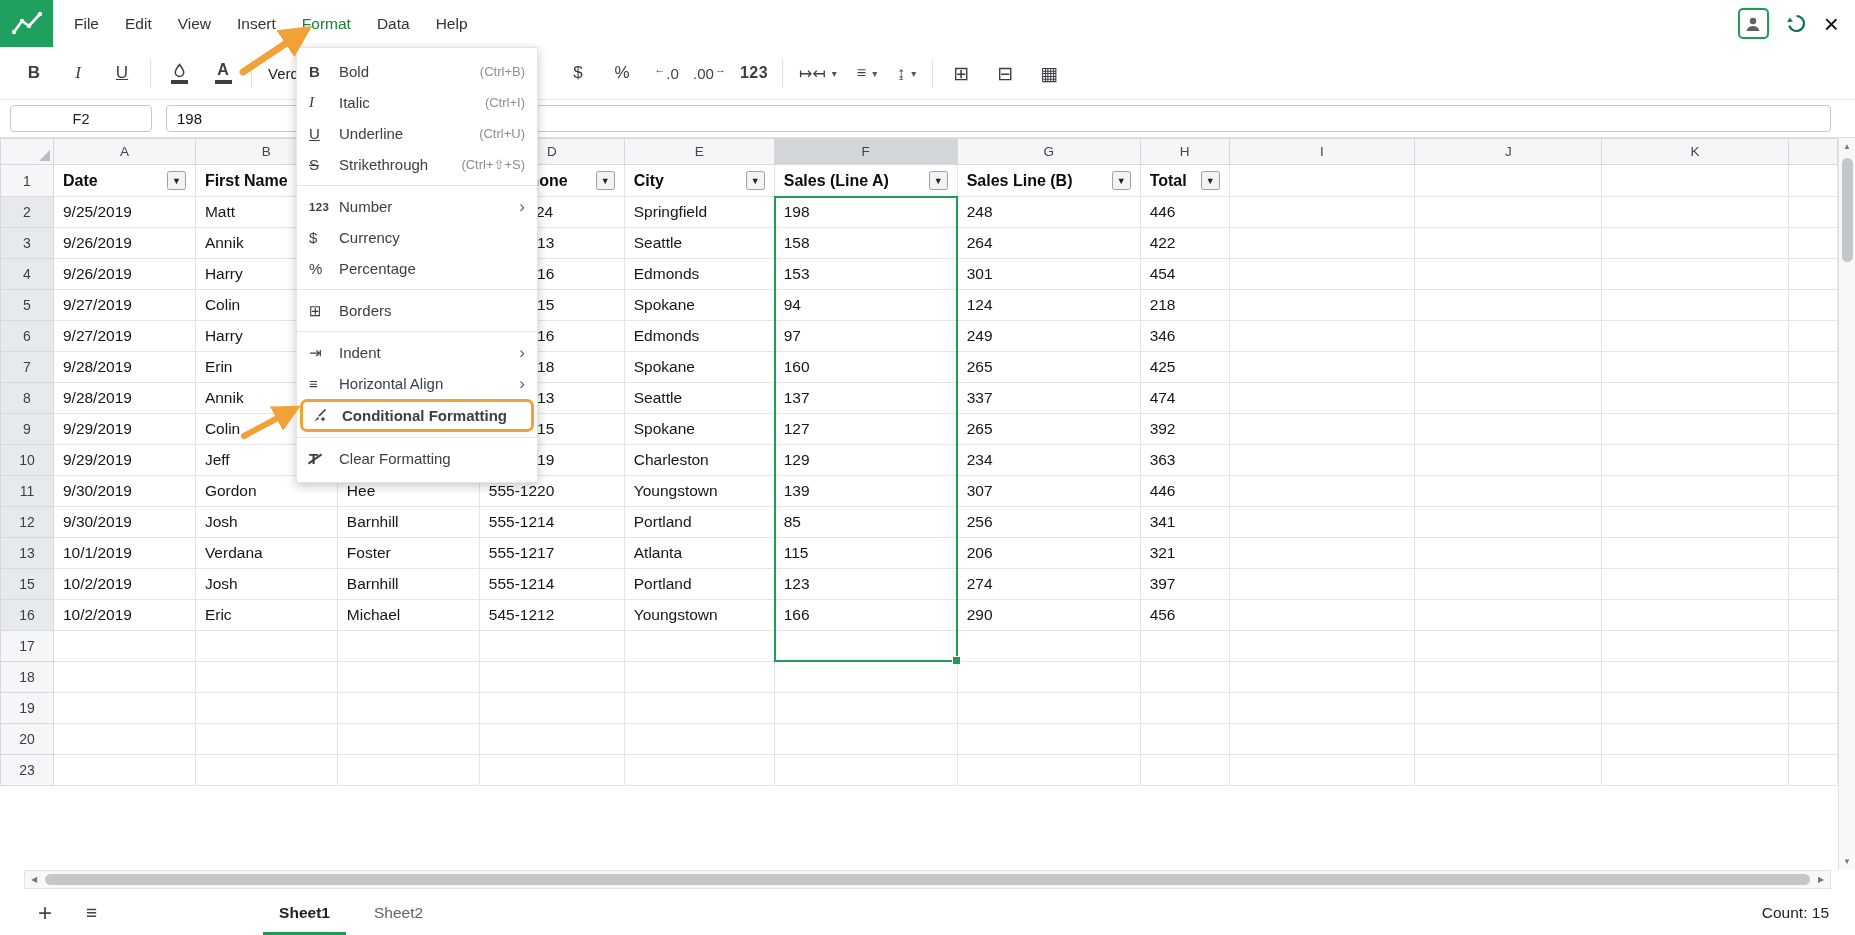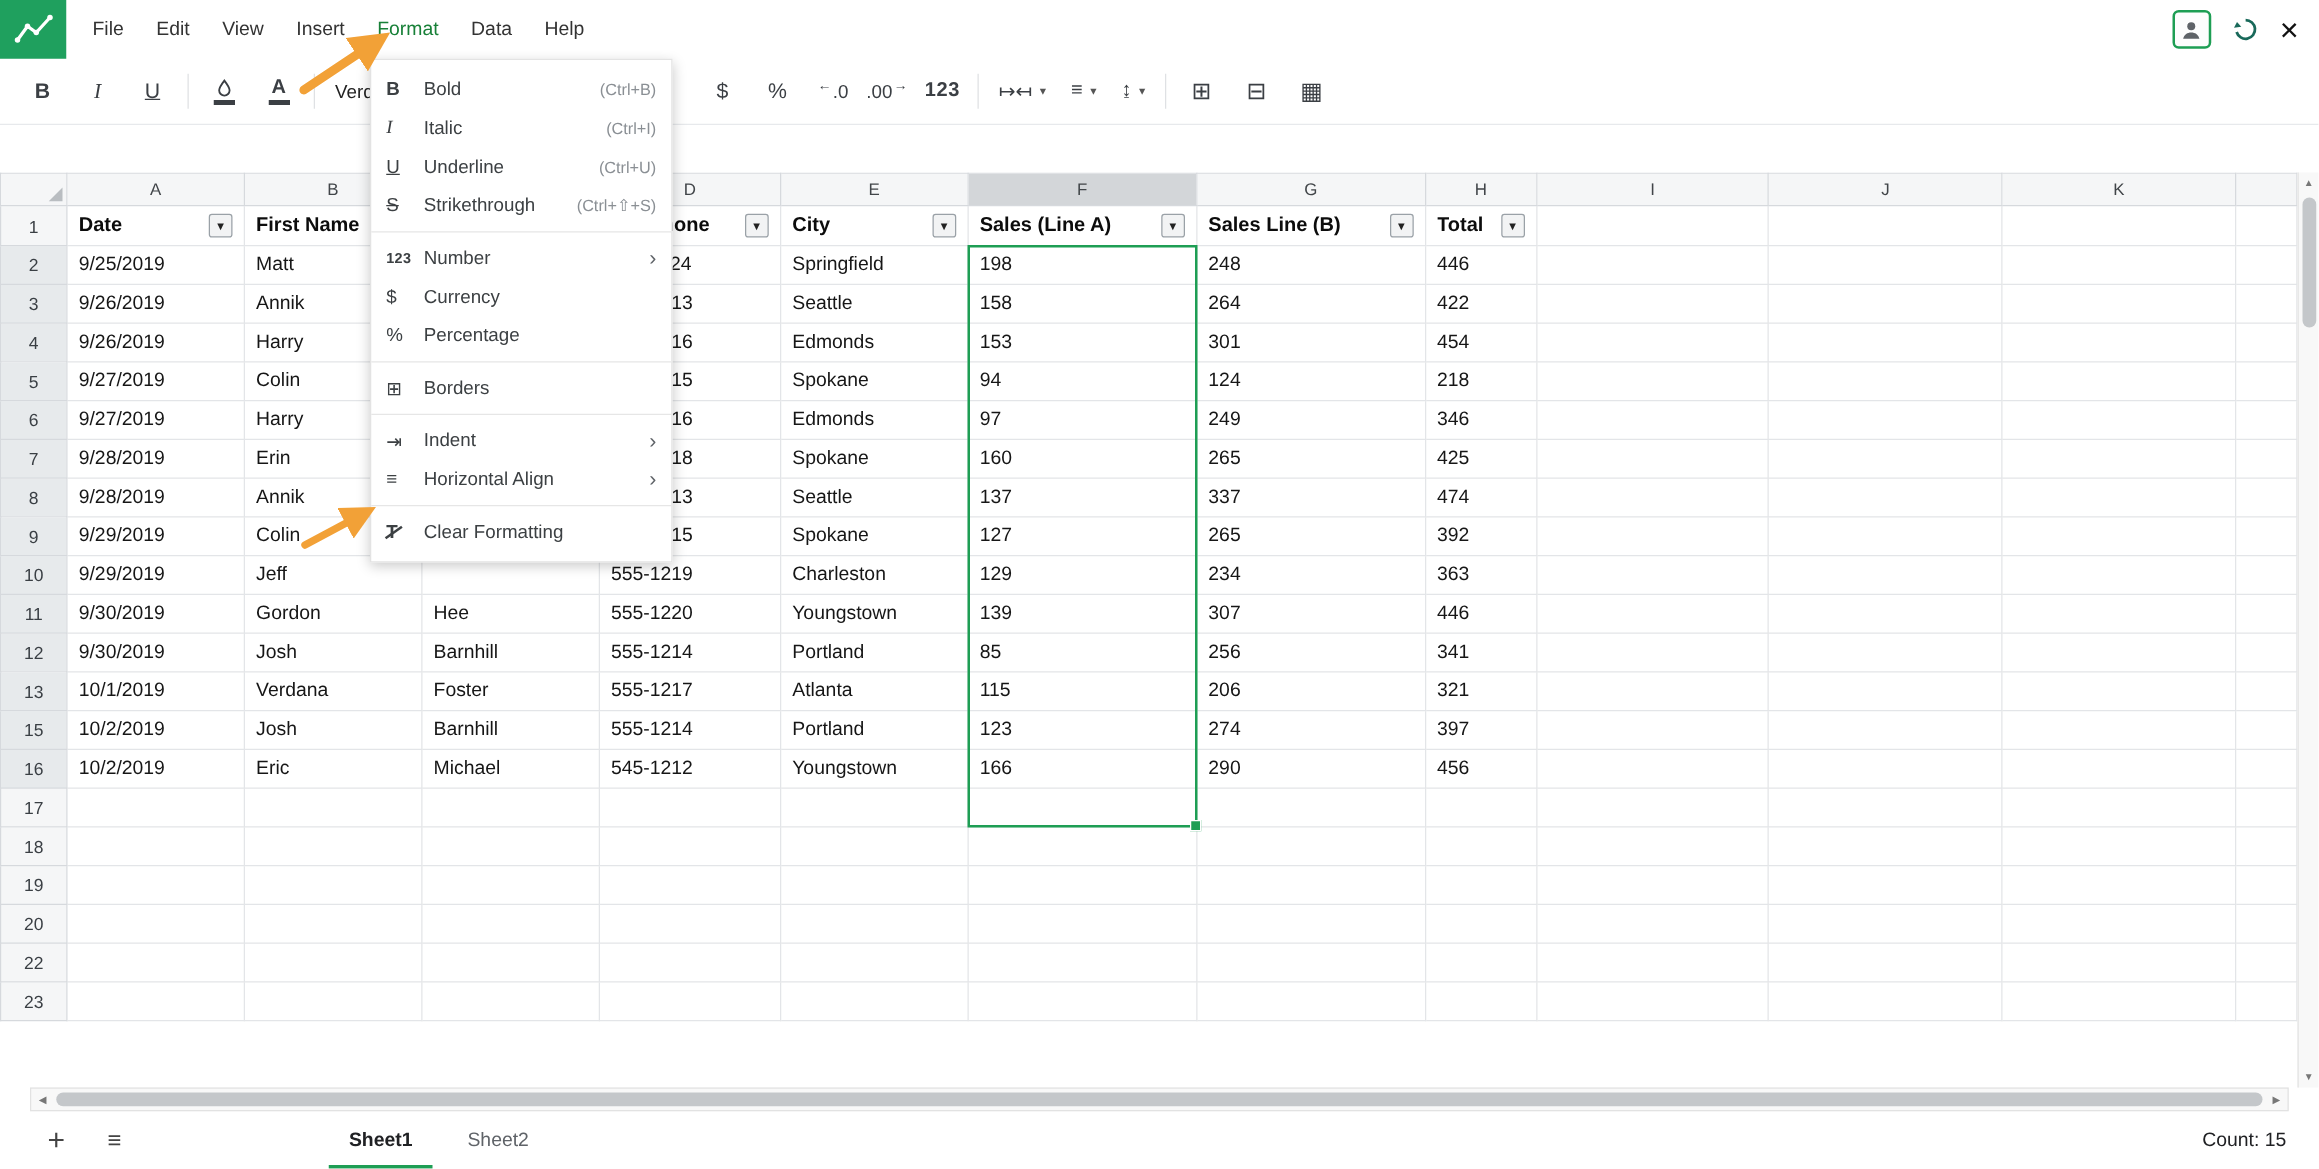--- a/index.html
+++ b/index.html
@@ -185,20 +185,24 @@
     <span class="ddbtn">
       <span>↨</span>
       <span class="chev">▾</span>
     </span>
     <span class="tsep"></span>
     <span class="tbtn gridbtn">⊞</span>
     <span class="tbtn gridbtn">⊟</span>
     <span class="tbtn gridbtn">▦</span>
   </div>
 
+  <div class="formula">
+    <span class="cellref">F2</span>
+    <span class="finput">198</span>
+  </div>
 
   <div class="grid">
     <table>
         <colgroup>
           <col style="width:53px">
           <col style="width:142px">
           <col style="width:142px">
           <col style="width:142px">
           <col style="width:145px">
           <col style="width:150px">
@@ -547,35 +551,20 @@
             <td class="cell"></td>
             <td class="cell"></td>
             <td class="cell"></td>
             <td class="cell"></td>
             <td class="cell"></td>
             <td class="cell"></td>
             <td class="cell"></td>
             <td class="cell"></td>
           </tr>
           <tr class="dr">
-            <td class="rh">22</td>
-            <td class="cell"></td>
-            <td class="cell"></td>
-            <td class="cell"></td>
-            <td class="cell"></td>
-            <td class="cell"></td>
-            <td class="cell"></td>
-            <td class="cell"></td>
-            <td class="cell"></td>
-            <td class="cell"></td>
-            <td class="cell"></td>
-            <td class="cell"></td>
-            <td class="cell"></td>
-          </tr>
-          <tr class="dr">
             <td class="rh">23</td>
             <td class="cell"></td>
             <td class="cell"></td>
             <td class="cell"></td>
             <td class="cell"></td>
             <td class="cell"></td>
             <td class="cell"></td>
             <td class="cell"></td>
             <td class="cell"></td>
             <td class="cell"></td>
@@ -654,20 +643,30 @@
     <div class="msep"></div>
     <div class="mi">
       <span class="mic">⇥</span>
       <span class="mlbl">Indent</span>
       <span class="msub">›</span>
     </div>
     <div class="mi">
       <span class="mic">≡</span>
       <span class="mlbl">Horizontal Align</span>
       <span class="msub">›</span>
+    </div>
+    <div class="mi hl">
+      <span class="mic">
+        <svg width="15" height="15" viewBox="0 0 15 15">
+          <path d="M13.5 1.5 L7 8" stroke="#3c4043" stroke-width="1.7" fill="none"></path>
+          <path d="M6.3 8.6 L2 13.5 6.8 11z" fill="#3c4043"></path>
+          <path d="M11 8.3 l.8 2 2 .8 -2 .8 -.8 2 -.8 -2 -2 -.8 2 -.8z" fill="#3c4043"></path>
+        </svg>
+      </span>
+      <span class="mlbl">Conditional Formatting</span>
     </div>
     <div class="msep"></div>
     <div class="mi">
       <span class="mic">
           <span class="gT">T</span>
         </span>
       <span class="mlbl">Clear Formatting</span>
     </div>
   </div>
 

